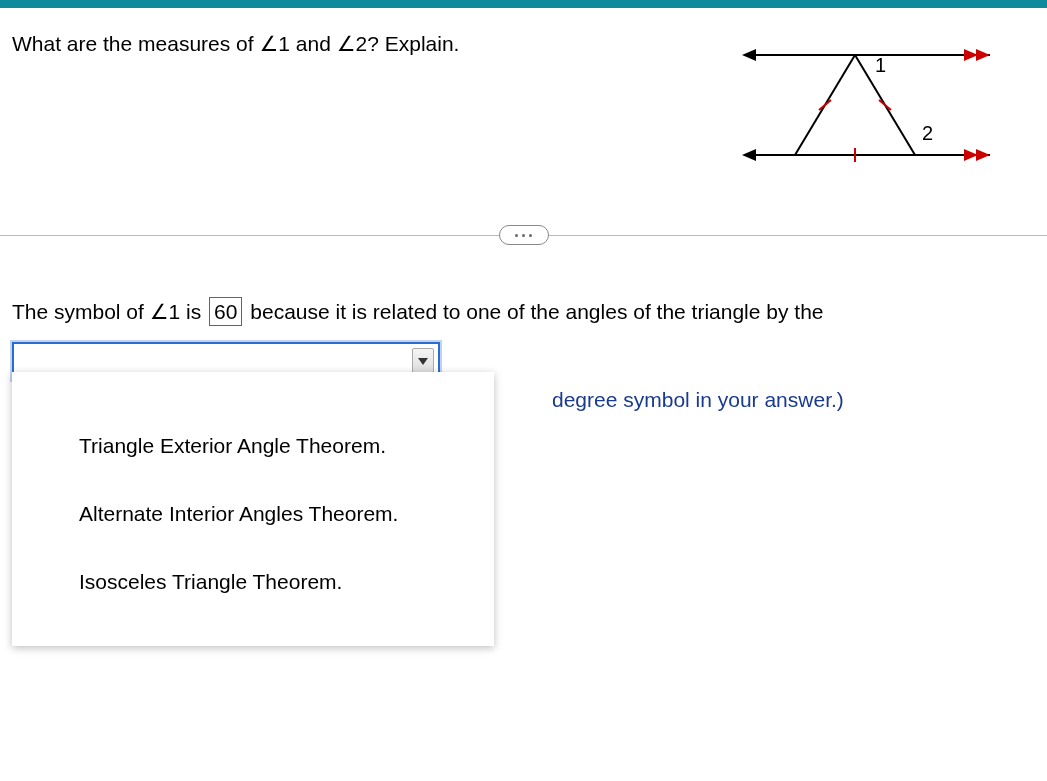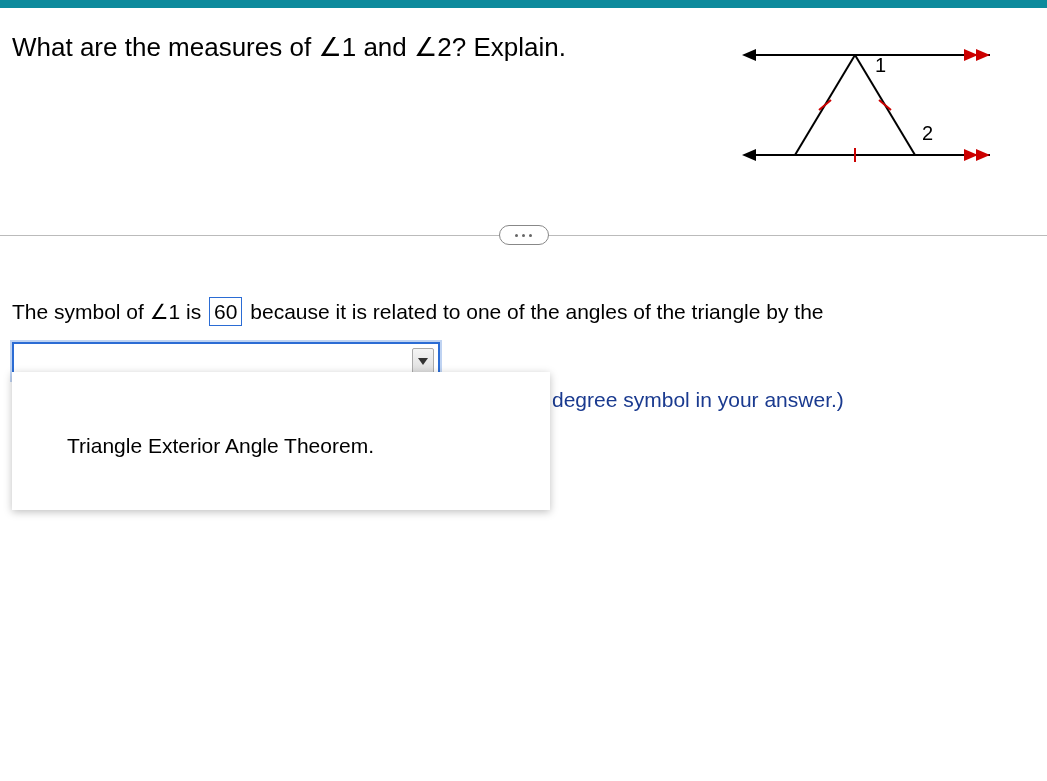--- a/index.html
+++ b/index.html
@@ -22,21 +22,21 @@
       background: #0d8a9c;
       width: 100%;
     }
     .question-area {
       padding: 22px 12px 0 12px;
       display: flex;
       justify-content: space-between;
       align-items: flex-start;
     }
     .question-text {
-      font-size: 26px;
+      font-size: 21px;
       color: #000;
       padding-top: 2px;
     }
     .angle-symbol {
       font-family: 'Times New Roman', serif;
     }
     .diagram {
       margin-right: 35px;
       margin-top: 10px;
     }
@@ -138,24 +138,24 @@
       color: #1a3a8f;
       font-size: 21px;
       position: absolute;
       left: 12px;
       top: 388px;
     }
     .dropdown-list {
       position: absolute;
       left: 12px;
       top: 372px;
-      width: 538px;
+      width: 482px;
       background: #fff;
       box-shadow: 0 2px 8px rgba(0,0,0,0.25);
-      padding: 40px 0 30px 0;
+      padding: 40px 0 30px 12px;
       z-index: 10;
     }
     .dropdown-option {
       padding: 22px 55px;
       font-size: 21px;
       color: #000;
       cursor: pointer;
     }
   </style>
 </head>
@@ -220,13 +220,15 @@
       </div>
     </div>
   </div>
 </div>
 
 <div class="paren">(</div>
 <div class="hint-text">degree symbol in your answer.)</div>
 
 <div class="dropdown-list">
   <div class="dropdown-option">Triangle Exterior Angle Theorem.</div>
+  <div class="dropdown-option">Alternate Interior Angles Theorem.</div>
+  <div class="dropdown-option">Isosceles Triangle Theorem.</div>
 </div>
 
 </body></html>

